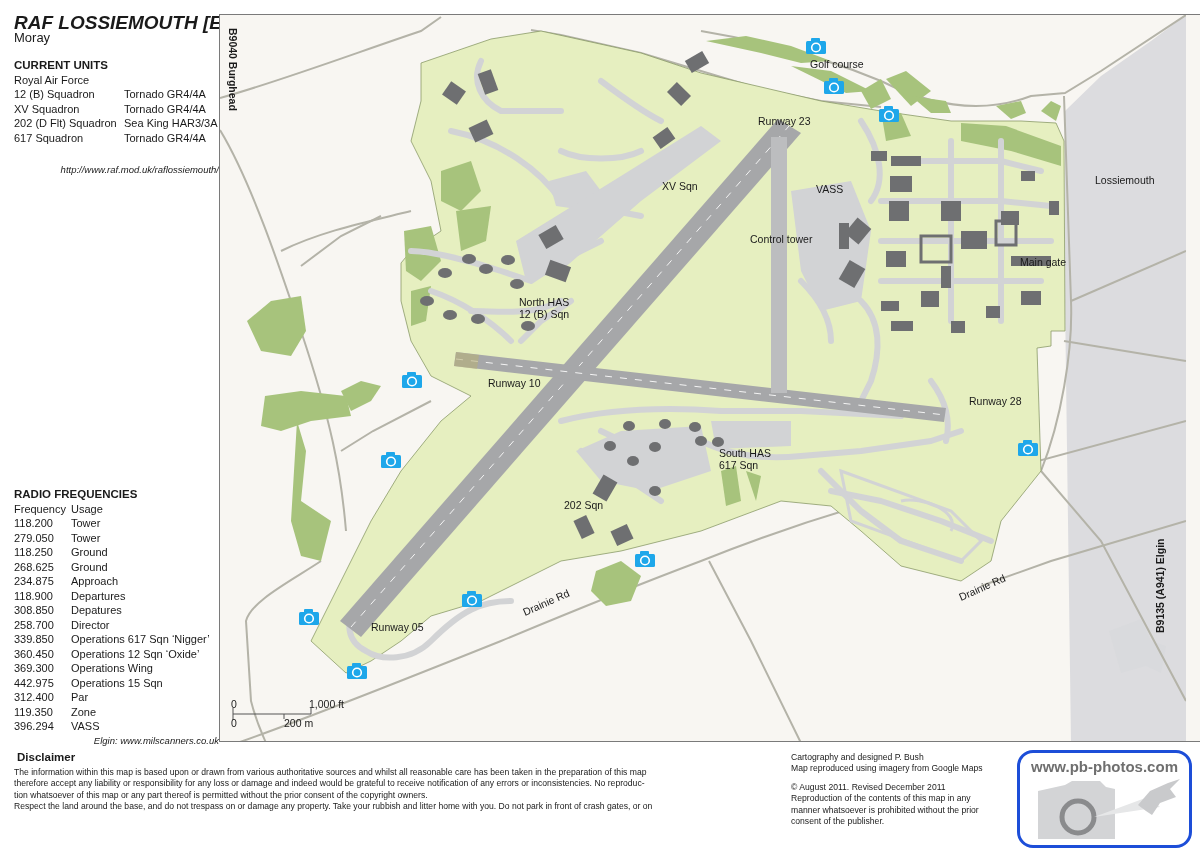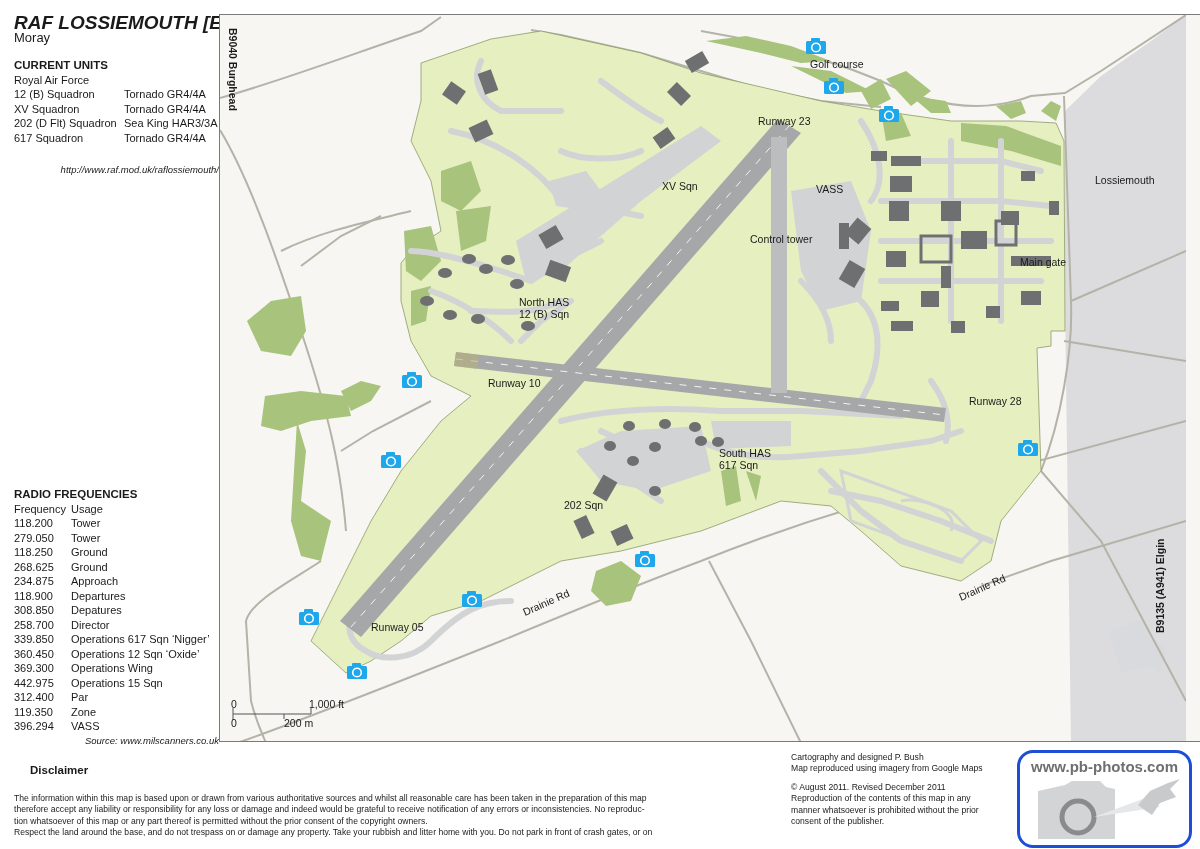--- a/index.html
+++ b/index.html
@@ -13,21 +13,21 @@
   .units .row .c1{width:110px;}
   .url{font-style:italic;font-size:9.5px;text-align:right;margin-top:18px;}
   .radio{top:487px;width:205px;}
   .radio .row{display:flex;}
   .radio .row .c1{width:57px;}
   .source{font-style:italic;font-size:9.5px;text-align:right;}
   .map-frame{position:absolute;left:219px;top:14px;width:1040px;height:728px;border:1px solid #7a7a7a;background:#f8f6f2;overflow:hidden;box-sizing:border-box;}
   .map-frame svg{position:absolute;left:0;top:0;}
   .lbl{font-family:"Liberation Sans",sans-serif;font-size:10.5px;fill:#1a1a1a;}
   .disclaimer{position:absolute;left:14px;top:747px;width:760px;font-size:8.6px;line-height:11.4px;}
-  .disclaimer h3{margin:16px;font-size:11.5px;font-weight:bold;line-height:14px;}
+  .disclaimer h3{margin:3px;font-size:11.5px;font-weight:bold;line-height:14px;}
   .credits{position:absolute;left:791px;top:752px;width:220px;font-size:8.6px;line-height:11.4px;}
   .credits p{margin:0 0 7px 0;}
   .logo{position:absolute;left:1017px;top:750px;width:169px;height:92px;border:3px solid #1d4ed8;border-radius:16px;background:#fff;}
   .logo .logotext{position:absolute;left:0;right:0;top:5px;text-align:center;font-weight:bold;font-size:15px;color:#6f6f6f;}
   .logo svg{position:absolute;left:0;top:0;}
 </style>
 </head>
 <body>
 
 <div class="title">RAF LOSSIEMOUTH [EGQS]</div>
@@ -114,21 +114,21 @@
       <span>Par</span>
     </div>
   <div class="row">
       <span class="c1">119.350</span>
       <span>Zone</span>
     </div>
   <div class="row">
       <span class="c1">396.294</span>
       <span>VASS</span>
     </div>
-  <div class="source">Source: www.milscanners.co.uk</div>
+  <div class="source">Elgin: www.milscanners.co.uk</div>
 </div>
 
 <div class="map-frame">
   <svg width="966" height="728" viewBox="219 14 966 728" xmlns="http://www.w3.org/2000/svg">
     <defs>
       <g id="cam">
         <rect x="-10" y="-6" width="20" height="13" rx="1.5" fill="#1ea7ea"></rect>
         <rect x="-5" y="-9" width="9" height="4" rx="1" fill="#1ea7ea"></rect>
         <circle cx="0" cy="0.5" r="4.3" fill="none" stroke="#fff" stroke-width="1.6"></circle>
       </g>

